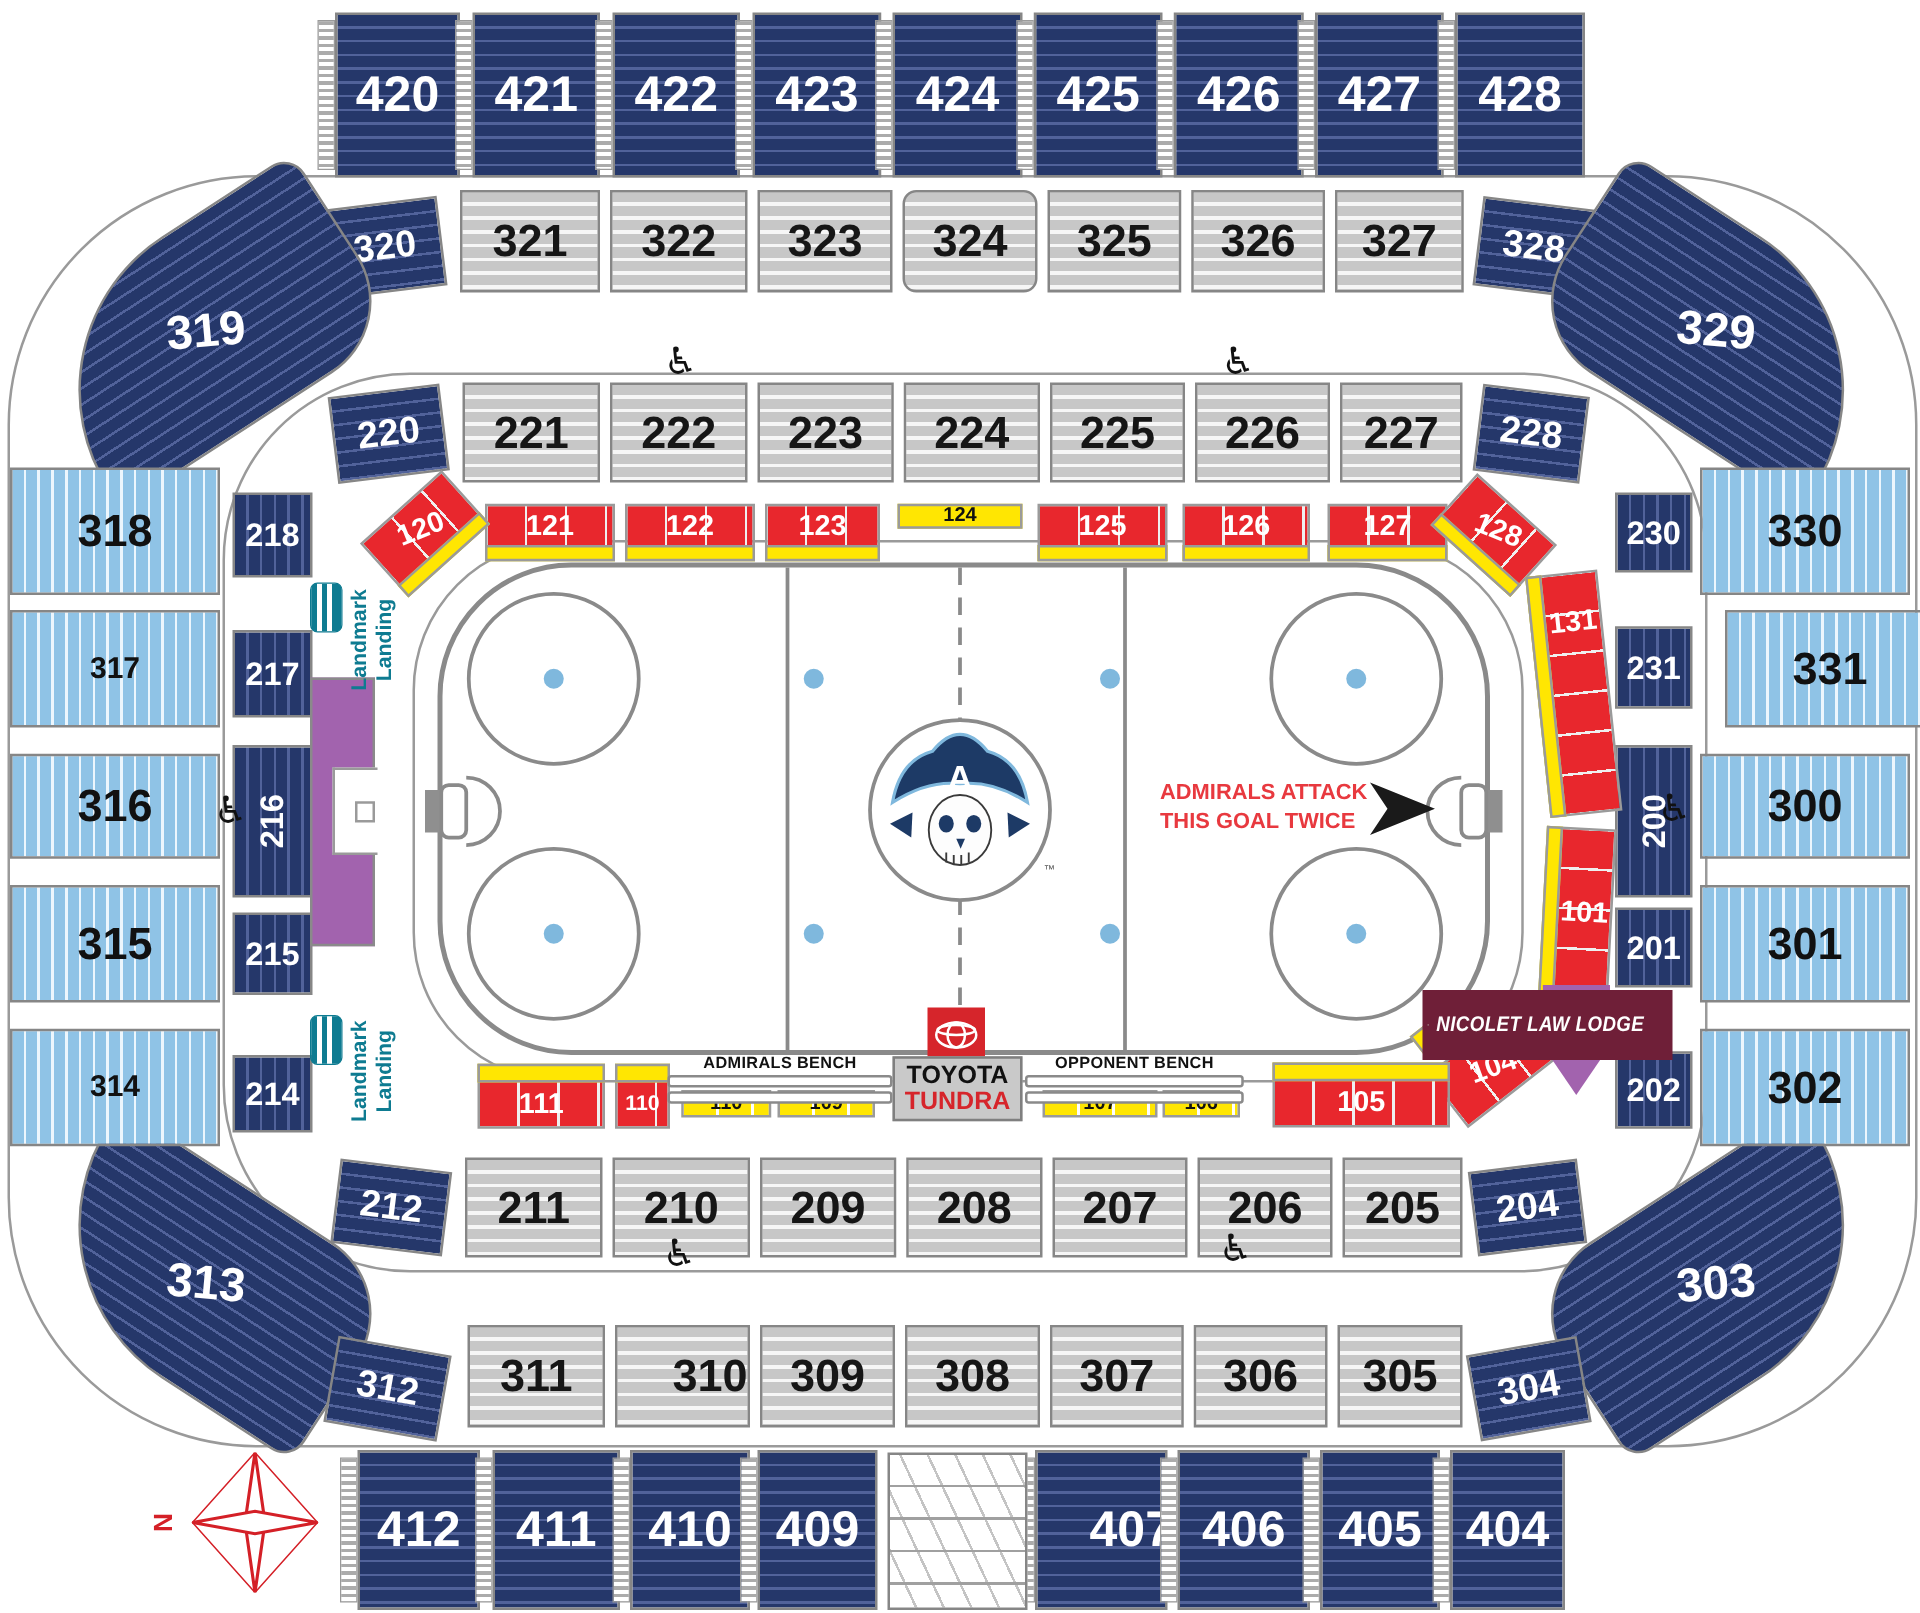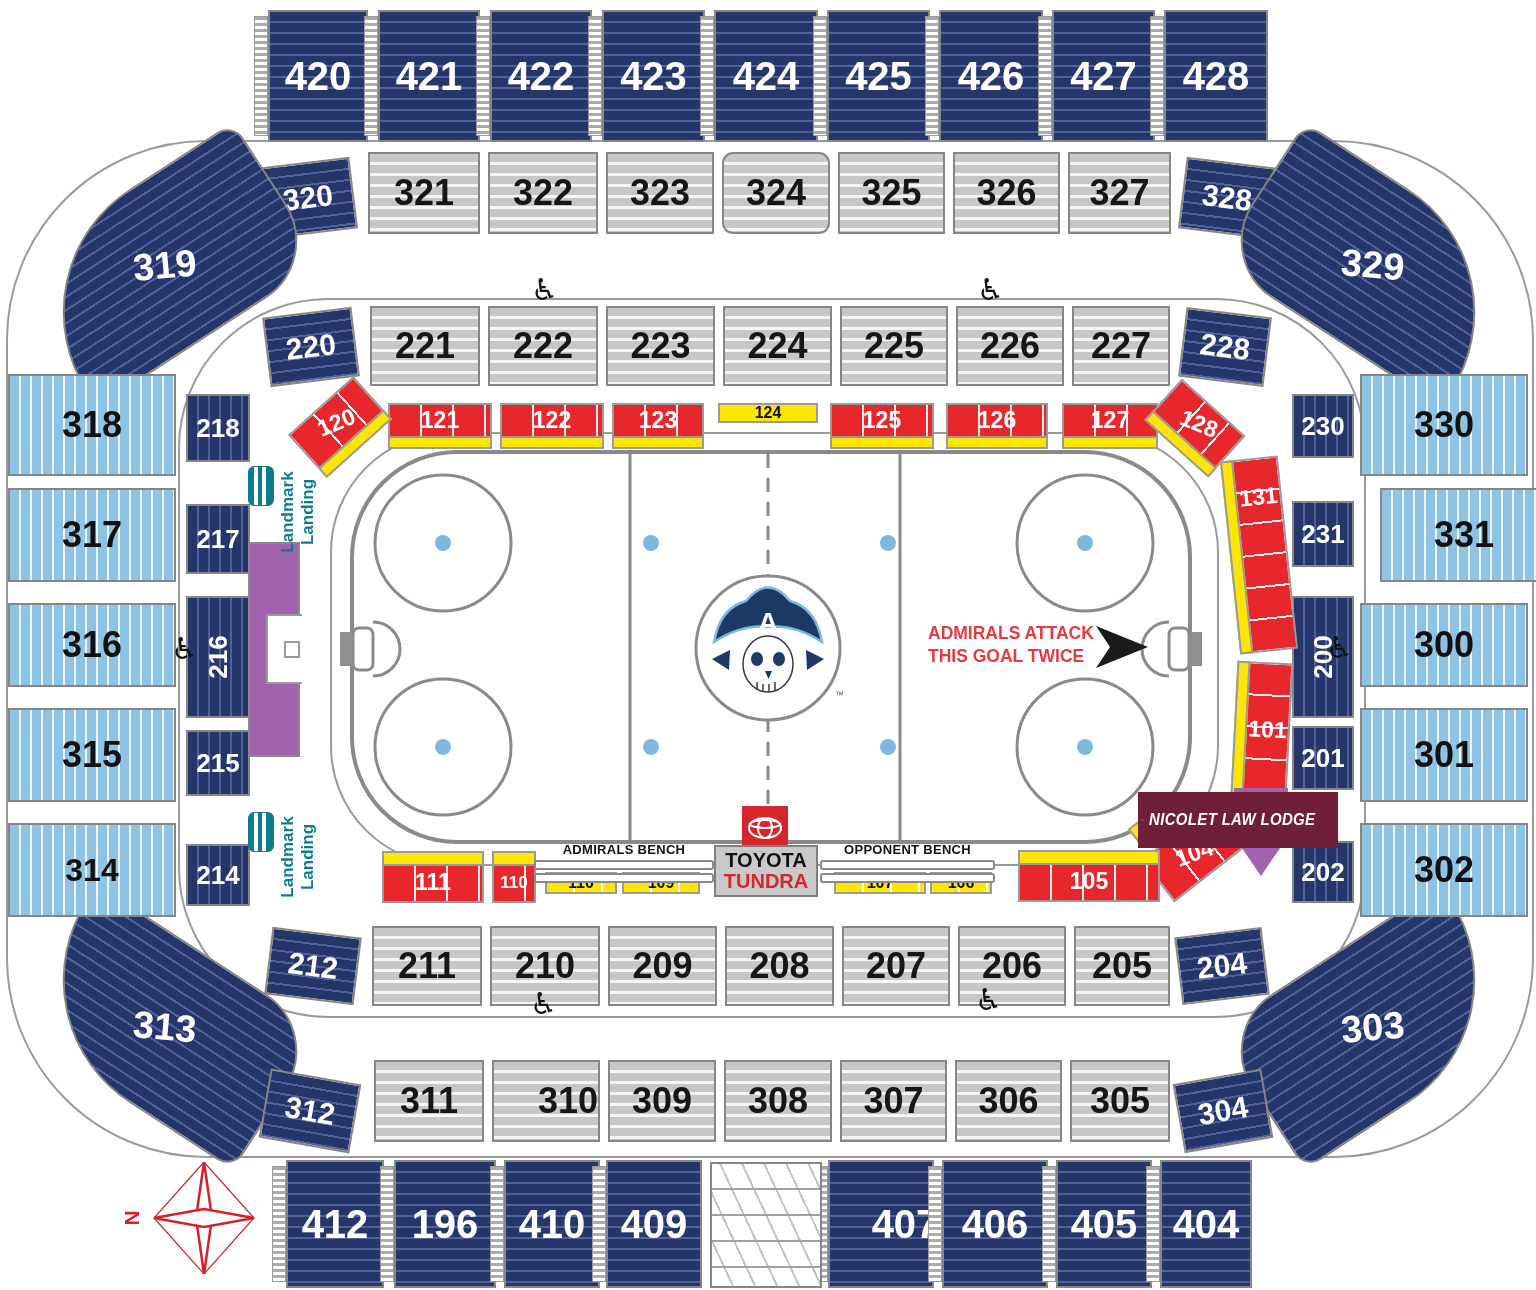--- a/index.html
+++ b/index.html
@@ -255,30 +255,30 @@
     <div class="sec t-n dir-h" style="left: 266px; top: 312px; width: 90px; height: 70px; transform: rotate(-7deg);">
       <span style="font-size: 30px;">220</span>
     </div>
     <div class="sec t-n dir-h" style="left: 1182px; top: 312px; width: 86px; height: 70px; transform: rotate(7deg);">
       <span style="font-size: 30px;">228</span>
     </div>
     <div class="sec t-b dir-v" style="left: 8px; top: 374px; width: 168px; height: 102px;">
       <span style="font-size: 36px;">318</span>
     </div>
     <div class="sec t-b dir-v" style="left: 8px; top: 488px; width: 168px; height: 94px;">
-      <span style="font-size: 36px;">317</span>
+      <span style="font-size: 24px;">317</span>
     </div>
     <div class="sec t-b dir-v" style="left: 8px; top: 603px; width: 168px; height: 84px;">
       <span style="font-size: 36px;">316</span>
     </div>
     <div class="sec t-b dir-v" style="left: 8px; top: 708px; width: 168px; height: 94px;">
       <span style="font-size: 36px;">315</span>
     </div>
     <div class="sec t-b dir-v" style="left: 8px; top: 823px; width: 168px; height: 94px;">
-      <span style="font-size: 32px;">314</span>
+      <span style="font-size: 24px;">314</span>
     </div>
     <div class="sec t-b dir-v" style="left: 1360px; top: 374px; width: 168px; height: 102px;">
       <span style="font-size: 36px;">330</span>
     </div>
     <div class="sec t-b dir-v" style="left: 1360px; top: 488px; width: 168px; height: 94px; margin-left: 20px;">
       <span style="font-size: 36px;">331</span>
     </div>
     <div class="sec t-b dir-v" style="left: 1360px; top: 603px; width: 168px; height: 84px;">
       <span style="font-size: 36px;">300</span>
     </div>
@@ -369,21 +369,21 @@
     <div class="sec t-n dir-h" style="left: 264px; top: 1076px; width: 92px; height: 70px; transform: rotate(10deg);">
       <span style="font-size: 30px;">312</span>
     </div>
     <div class="sec t-n dir-h" style="left: 1178px; top: 1076px; width: 90px; height: 70px; transform: rotate(-10deg);">
       <span style="font-size: 30px;">304</span>
     </div>
     <div class="sec t-n dir-h st" style="left: 286px; top: 1160px; width: 98px; height: 128px;">
       <span style="font-size: 40px;">412</span>
     </div>
     <div class="sec t-n dir-h st" style="left: 394px; top: 1160px; width: 102px; height: 128px;">
-      <span style="font-size: 40px;">196</span>
+      <span style="font-size: 40px;">411</span>
     </div>
     <div class="sec t-n dir-h st" style="left: 504px; top: 1160px; width: 96px; height: 128px;">
       <span style="font-size: 40px;">410</span>
     </div>
     <div class="sec t-n dir-h st" style="left: 606px; top: 1160px; width: 96px; height: 128px;">
       <span style="font-size: 40px;">409</span>
     </div>
     <div class="sec t-n dir-h st" style="left: 828px; top: 1160px; width: 106px; height: 128px; padding-left: 48px;">
       <span style="font-size: 40px;">407</span>
     </div>

